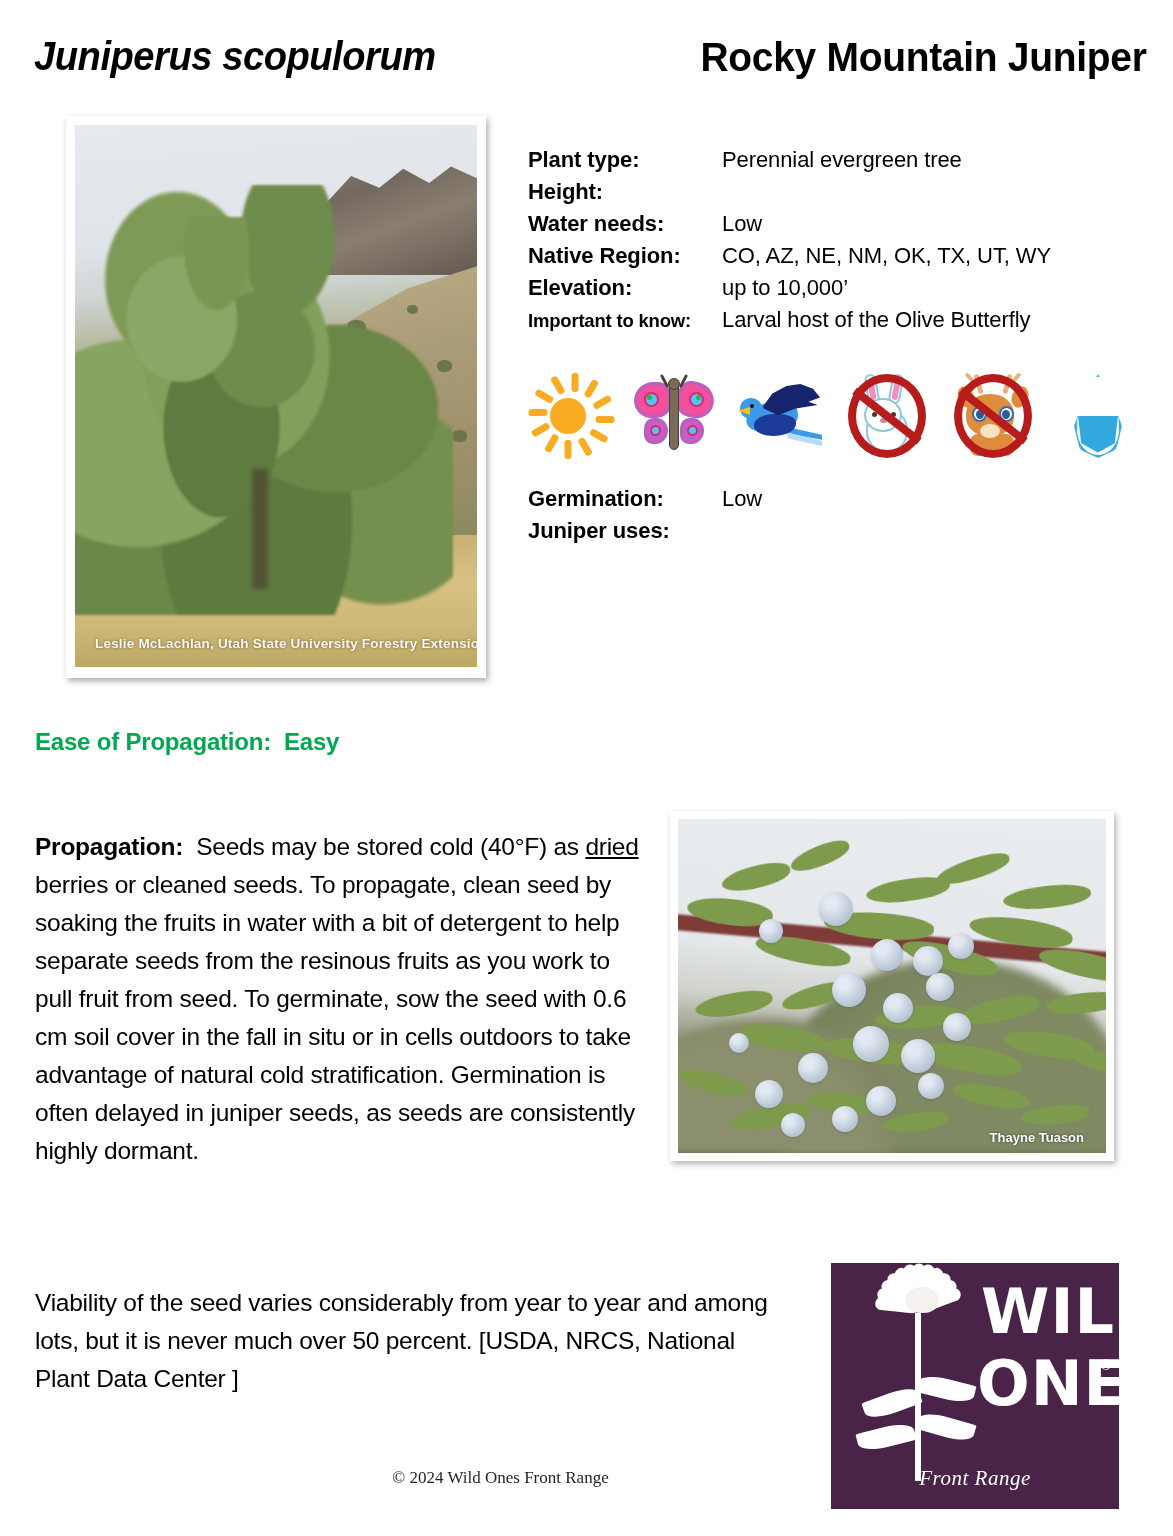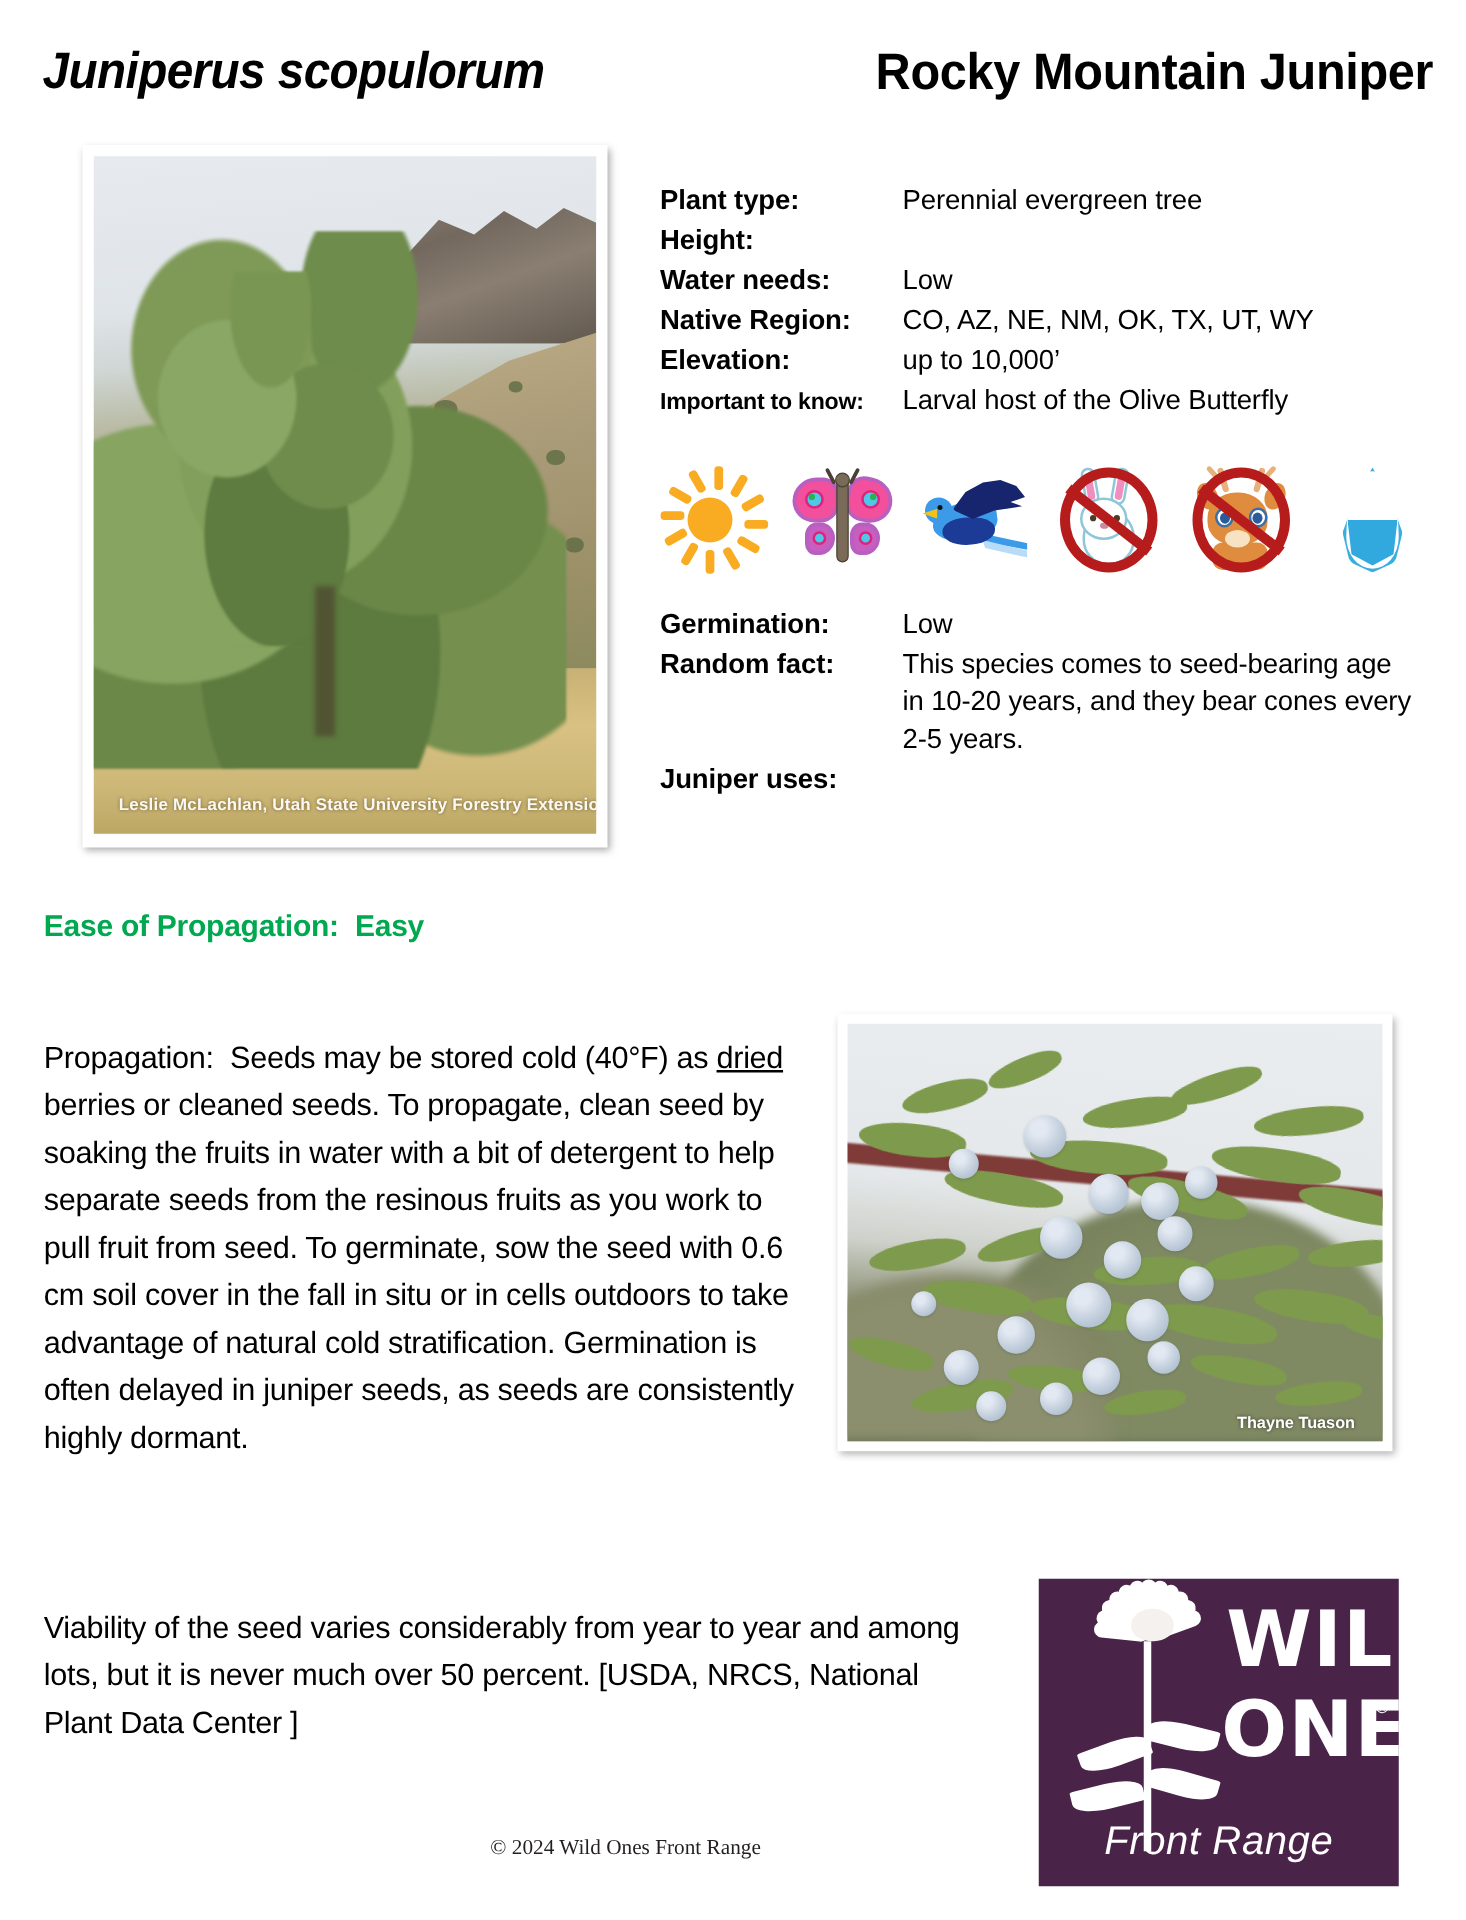--- a/index.html
+++ b/index.html
@@ -257,21 +257,21 @@
     position: absolute; left: 35px; top: 728px;
     font-size: 24px; font-weight: bold; color: #00A84F;
     letter-spacing: -0.2px;
   }
 
   
   .prop-text {
     position: absolute; left: 35px; top: 828px; width: 610px;
     font-size: 24.5px; line-height: 38px; letter-spacing: -0.25px;
   }
-  .prop-text b { font-weight: normal; margin-top: 32px; }
+  .prop-text b { font-weight: bold; margin-top: 32px; }
   .prop-text u { text-decoration: underline; }
 
   .viability-text {
     position: absolute; left: 35px; top: 1284px; width: 760px;
     font-size: 24.5px; line-height: 38px; letter-spacing: -0.25px;
   }
 
   
   .photo-frame-berry {
     position: absolute; left: 670px; top: 811px;
@@ -360,22 +360,22 @@
     letter-spacing: 1px; line-height: 66px;
     font-family: "DejaVu Sans", sans-serif;
   }
   .logo-reg {
     position: absolute; right: 8px; top: 94px;
     color: #ffffff; font-size: 14px;
   }
   .logo-front {
     position: absolute; left: 0; right: 0; bottom: 18px;
     text-align: center; color: #ffffff;
-    font-size: 32px; font-style: italic;
-    font-family: Liberation Sans, sans-serif;
+    font-size: 21px; font-style: italic;
+    font-family: Liberation Serif, serif;
     letter-spacing: 0.5px;
   }
 
   
   .footer {
     position: absolute; left: 0; right: 0; top: 1468px;
     text-align: center;
     font-family: "Liberation Serif", serif;
     font-size: 17px; color: #231f20;
   }
@@ -536,24 +536,20 @@
         <div class="drop-out"></div>
         <div class="drop-fill"></div>
       </div>
     </div>
   </div>
 
   <div class="info-table2">
     <div class="info-row">
       <div class="info-label">Germination:</div>
       <div class="info-value">Low</div>
-    </div>
-    <div class="info-row">
-      <div class="info-label">Random fact:</div>
-      <div class="info-value tight" style="width:410px;">This species comes to seed-bearing age in 10-20 years, and they bear cones every 2-5 years.</div>
     </div>
     <div class="info-row">
       <div class="info-label">Juniper uses:</div>
     </div>
   </div>
 
   <div class="ease">
     <span>Ease of Propagation:</span>&nbsp;
     <span>Easy</span>
   </div>

